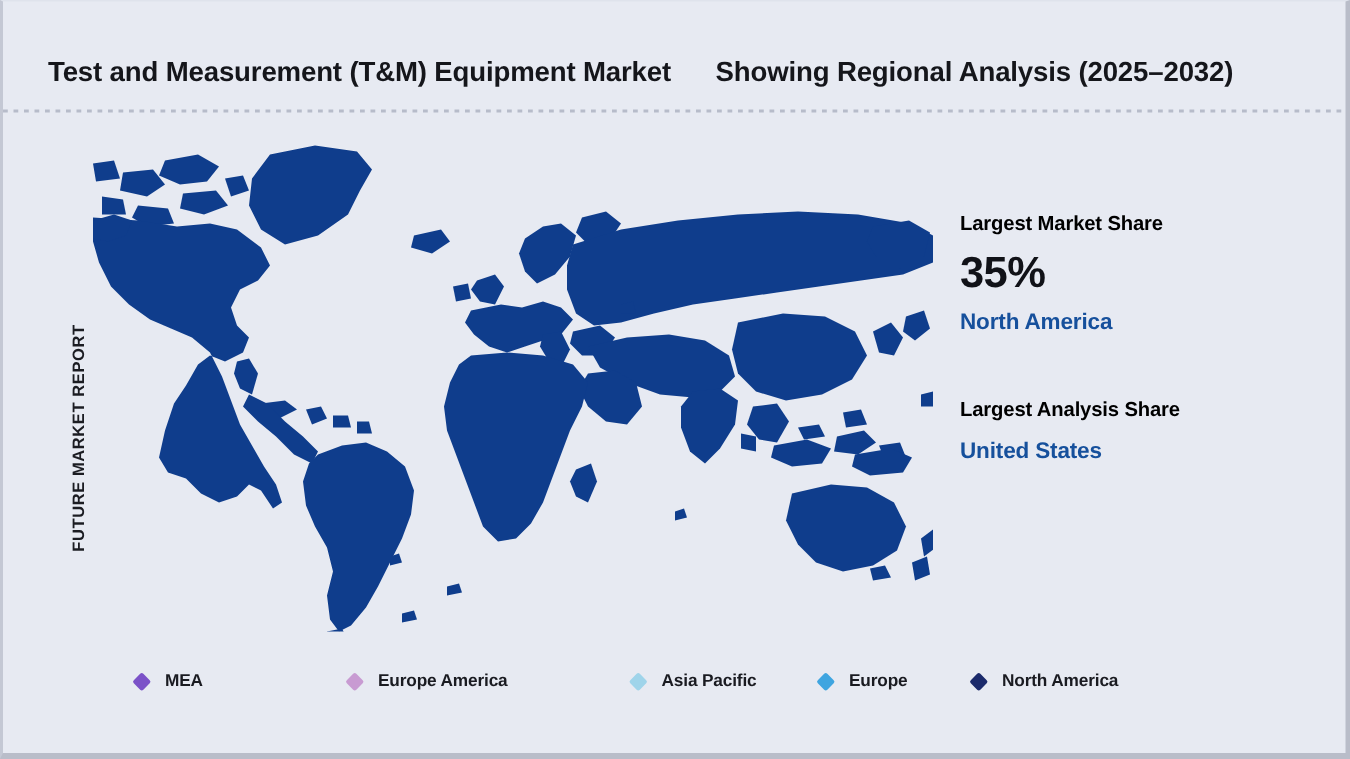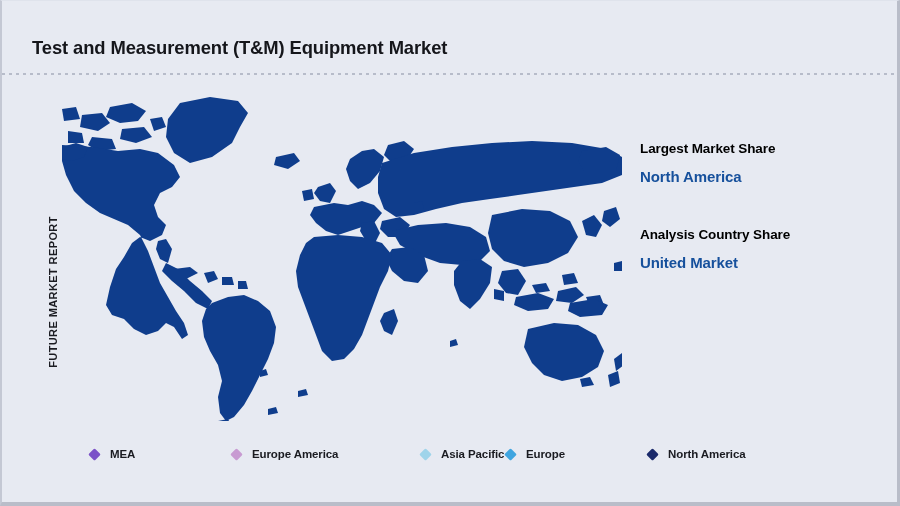--- a/index.html
+++ b/index.html
@@ -132,20 +132,21 @@
     letter-spacing: -0.1px;
   }
 </style>
 </head>
 <body>
 
 <div id="infographic" style="background: rgb(231, 234, 242);">
 
   <div id="title-band">
     <div class="title-text" id="title-primary">Test and Measurement (T&amp;M) Equipment Market</div>
+    <div class="title-text" id="title-overlay">Showing Regional Analysis (2025–2032)</div>
     <div id="title-divider"></div>
   </div>
 
   <div id="brand-vertical">FUTURE MARKET REPORT</div>
 
   <div id="map-area">
     <svg viewBox="0 0 560 330" xmlns="http://www.w3.org/2000/svg" aria-hidden="true">
       <g fill="#0f3d8c">
 
         <path d="M118 12 L148 6 L176 10 L186 22 L178 36 L170 52 L150 66 L128 72 L112 62 L104 46 L106 28 Z"></path>
@@ -246,26 +247,27 @@
         <path d="M552 172 L560 170 L560 180 L552 180 Z"></path>
         <path d="M352 112 L360 110 L362 118 L352 118 Z"></path>
       </g>
     </svg>
   </div>
 
   <div id="stats-panel">
 
     <div class="stat-block">
       <div class="stat-label">Largest Market Share</div>
+      <div class="stat-value">35%</div>
       <div class="stat-region" style="color: rgb(22, 80, 156);">North America</div>
     </div>
 
     <div class="stat-block">
-      <div class="stat-label">Analysis Country Share</div>
-      <div class="stat-region" style="color: rgb(22, 80, 156);">United Market</div>
+      <div class="stat-label">Largest Analysis Share</div>
+      <div class="stat-region" style="color: rgb(22, 80, 156);">United States</div>
     </div>
 
   </div>
 
   <div id="legend">
 
     <div class="legend-item" style="left: 0px;">
       <span class="legend-dot" style="background: rgb(123, 82, 200);"></span>
       <span class="legend-text">MEA</span>
     </div>
@@ -273,21 +275,21 @@
     <div class="legend-item" style="left: 142px;">
       <span class="legend-dot" style="background: rgb(200, 155, 210);"></span>
       <span class="legend-text">Europe America</span>
     </div>
 
     <div class="legend-item" style="left: 283px; padding-left: 48px;">
       <span class="legend-dot" style="background: rgb(159, 212, 234);"></span>
       <span class="legend-text">Asia Pacific</span>
     </div>
 
-    <div class="legend-item" style="left: 400px; padding-left: 16px;">
+    <div class="legend-item" style="left: 440px; padding-left: 16px;">
       <span class="legend-dot" style="background: rgb(63, 165, 224);"></span>
       <span class="legend-text">Europe</span>
     </div>
 
     <div class="legend-item" style="left: 558px;">
       <span class="legend-dot" style="background: rgb(27, 42, 107);"></span>
       <span class="legend-text">North America</span>
     </div>
 
   </div>

